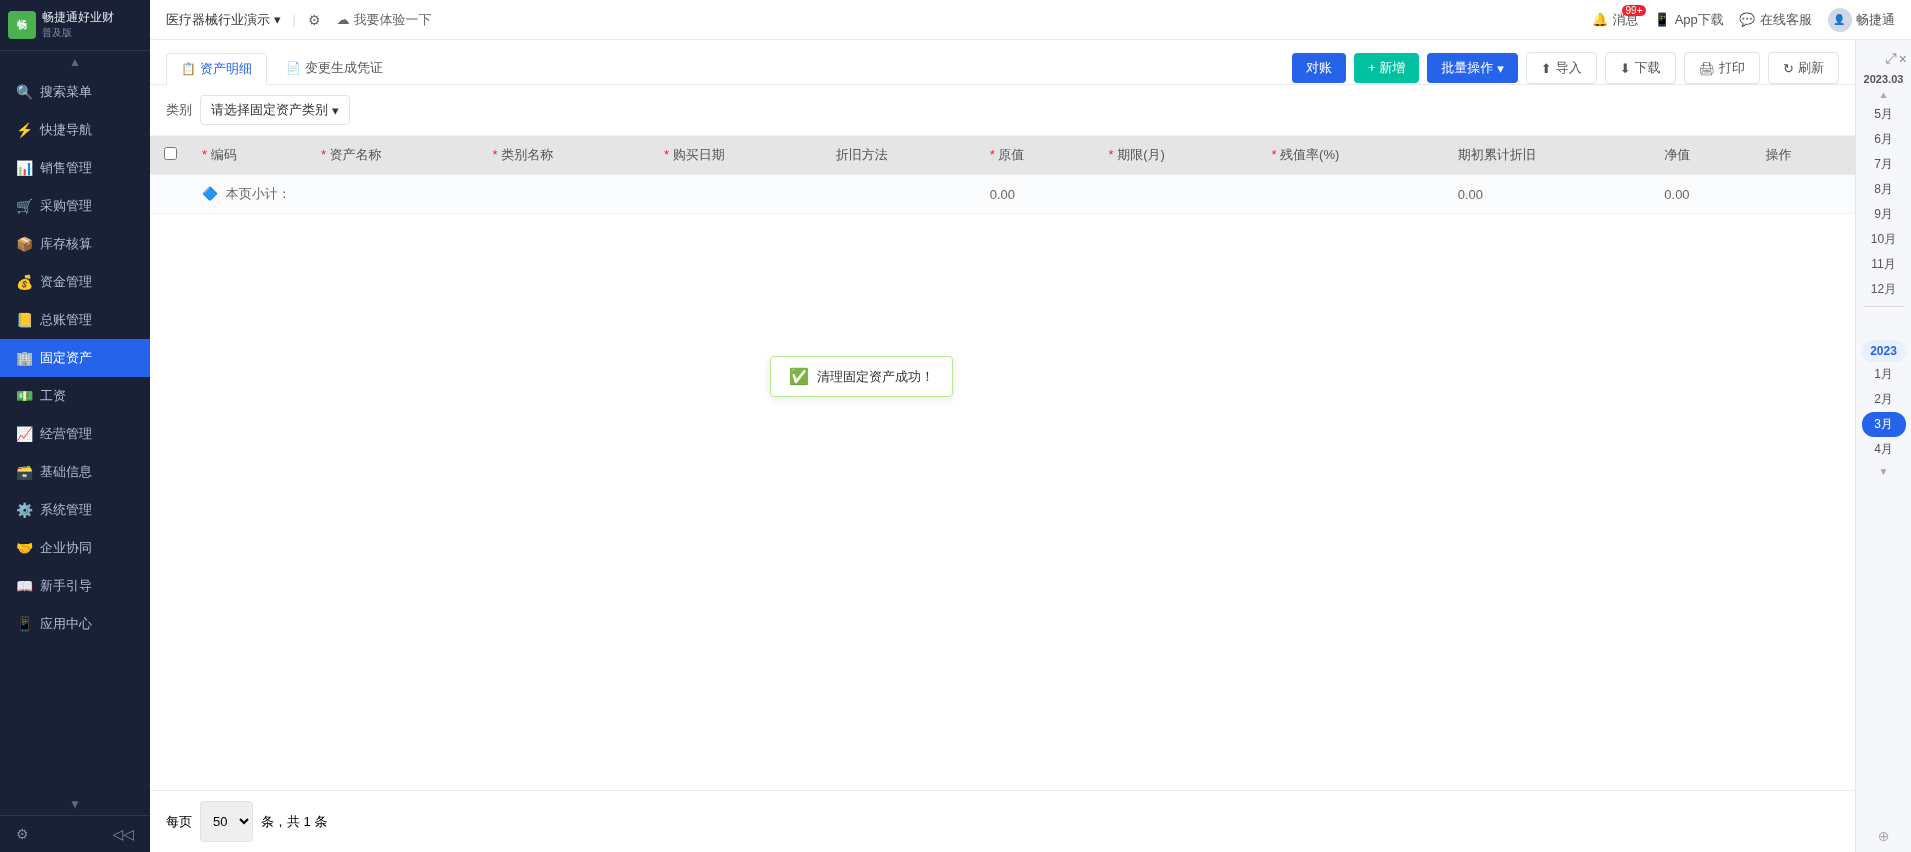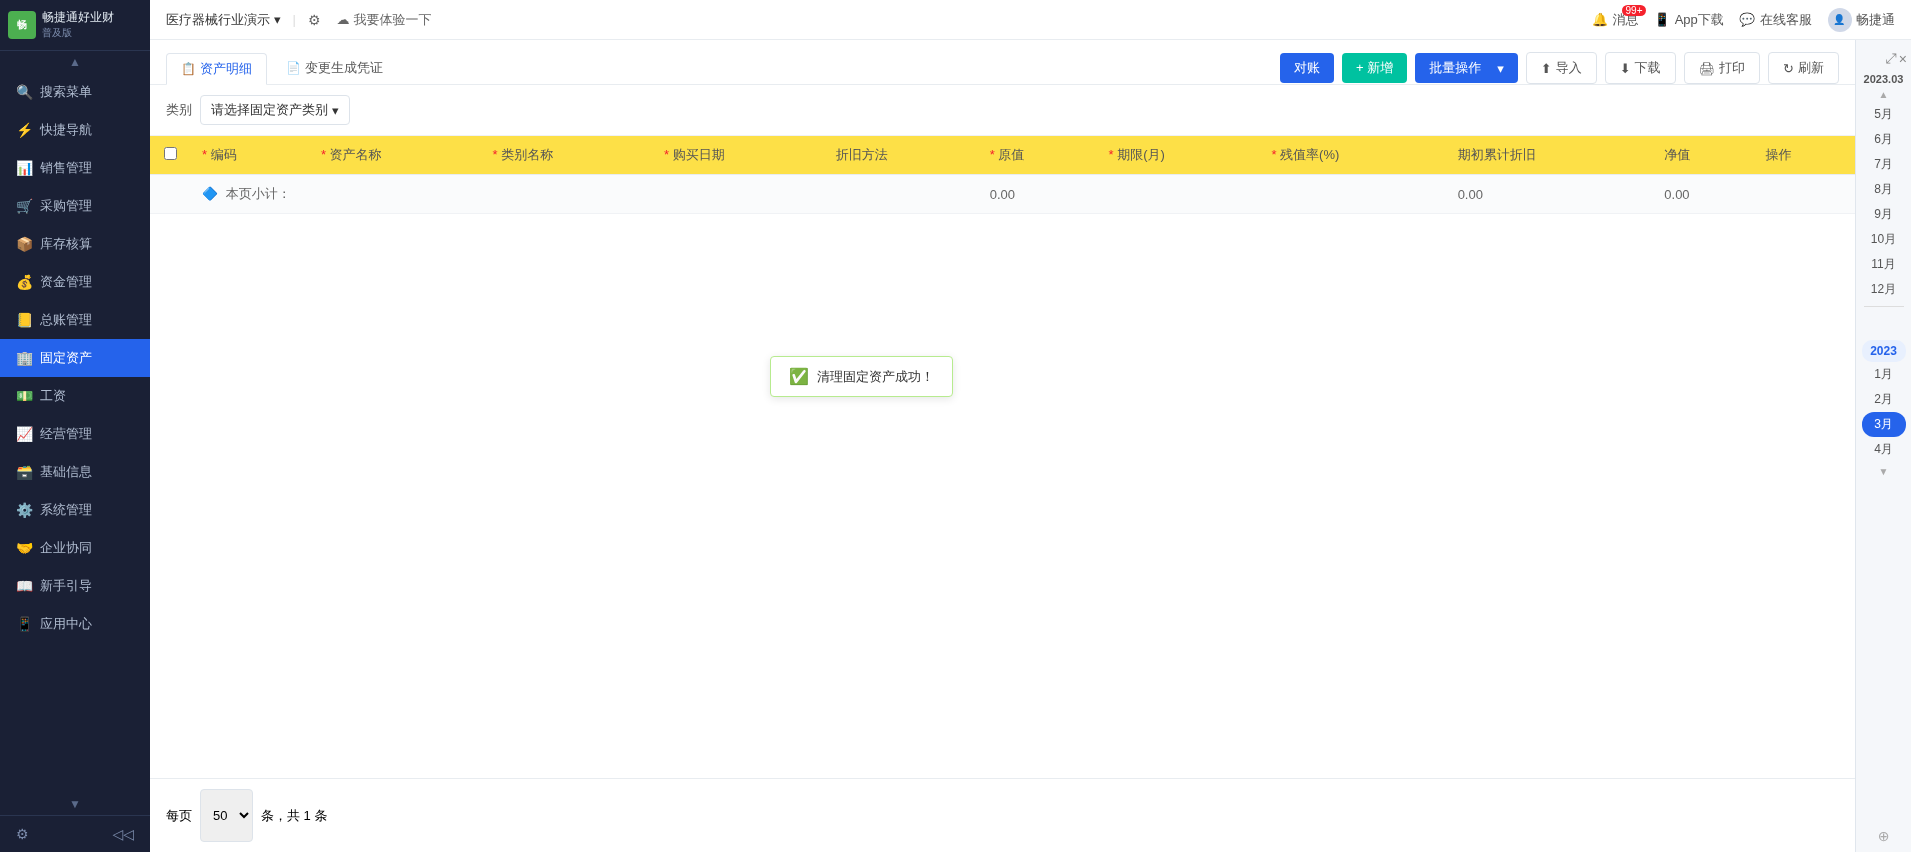--- a/index.html
+++ b/index.html
@@ -196,21 +196,21 @@
     .btn-default {
       background: white; color: #555;
       border: 1px solid #dde3ea; border-radius: 4px;
       padding: 6px 14px; font-size: 13px; cursor: pointer;
       display: flex; align-items: center; gap: 4px;
     }
     .btn-batch {
       background: #2563eb; color: white;
       border: none; border-radius: 4px;
       padding: 6px 14px; font-size: 13px; cursor: pointer;
-      display: flex; align-items: center; gap: 16px;
+      display: flex; align-items: center; gap: 4px;
     }
     .filter-group { display: flex; align-items: center; gap: 8px; }
     .filter-label { font-size: 13px; color: #555; }
     .filter-select {
       display: flex; align-items: center; gap: 4px;
       border: 1px solid #dde3ea; border-radius: 4px;
       padding: 5px 10px; font-size: 13px; color: #333;
       background: white; cursor: pointer; min-width: 80px;
     }
 
@@ -219,21 +219,21 @@
       flex: 1;
       overflow: auto;
       padding: 0;
     }
     .table-wrap::-webkit-scrollbar { height: 8px; width: 8px; }
     .table-wrap::-webkit-scrollbar-thumb { background: #ccc; border-radius: 4px; }
     table {
       width: 100%; border-collapse: collapse;
       font-size: 13px;
     }
-    thead tr { background: #fde047; }
+    thead tr { background: #e5e5e5; }
     th {
       padding: 10px 12px;
       text-align: left;
       font-weight: 500;
       color: #555;
       border-bottom: 1px solid #e8ecf0;
       white-space: nowrap;
     }
     td {
       padding: 10px 12px;
@@ -264,21 +264,21 @@
     
     .pagination-bar {
       display: flex; align-items: center;
       padding: 10px 16px;
       border-top: 1px solid #e8ecf0;
       flex-shrink: 0;
       gap: 8px;
     }
     .page-size-select {
       border: 1px solid #dde3ea; border-radius: 4px;
-      padding: 17px 8px; font-size: 13px;
+      padding: 11px 8px; font-size: 13px;
     }
 
     
     .right-panel {
       width: 56px;
       background: #f5f7fa;
       border-left: 1px solid #e0e6ed;
       display: flex;
       flex-direction: column;
       align-items: center;

